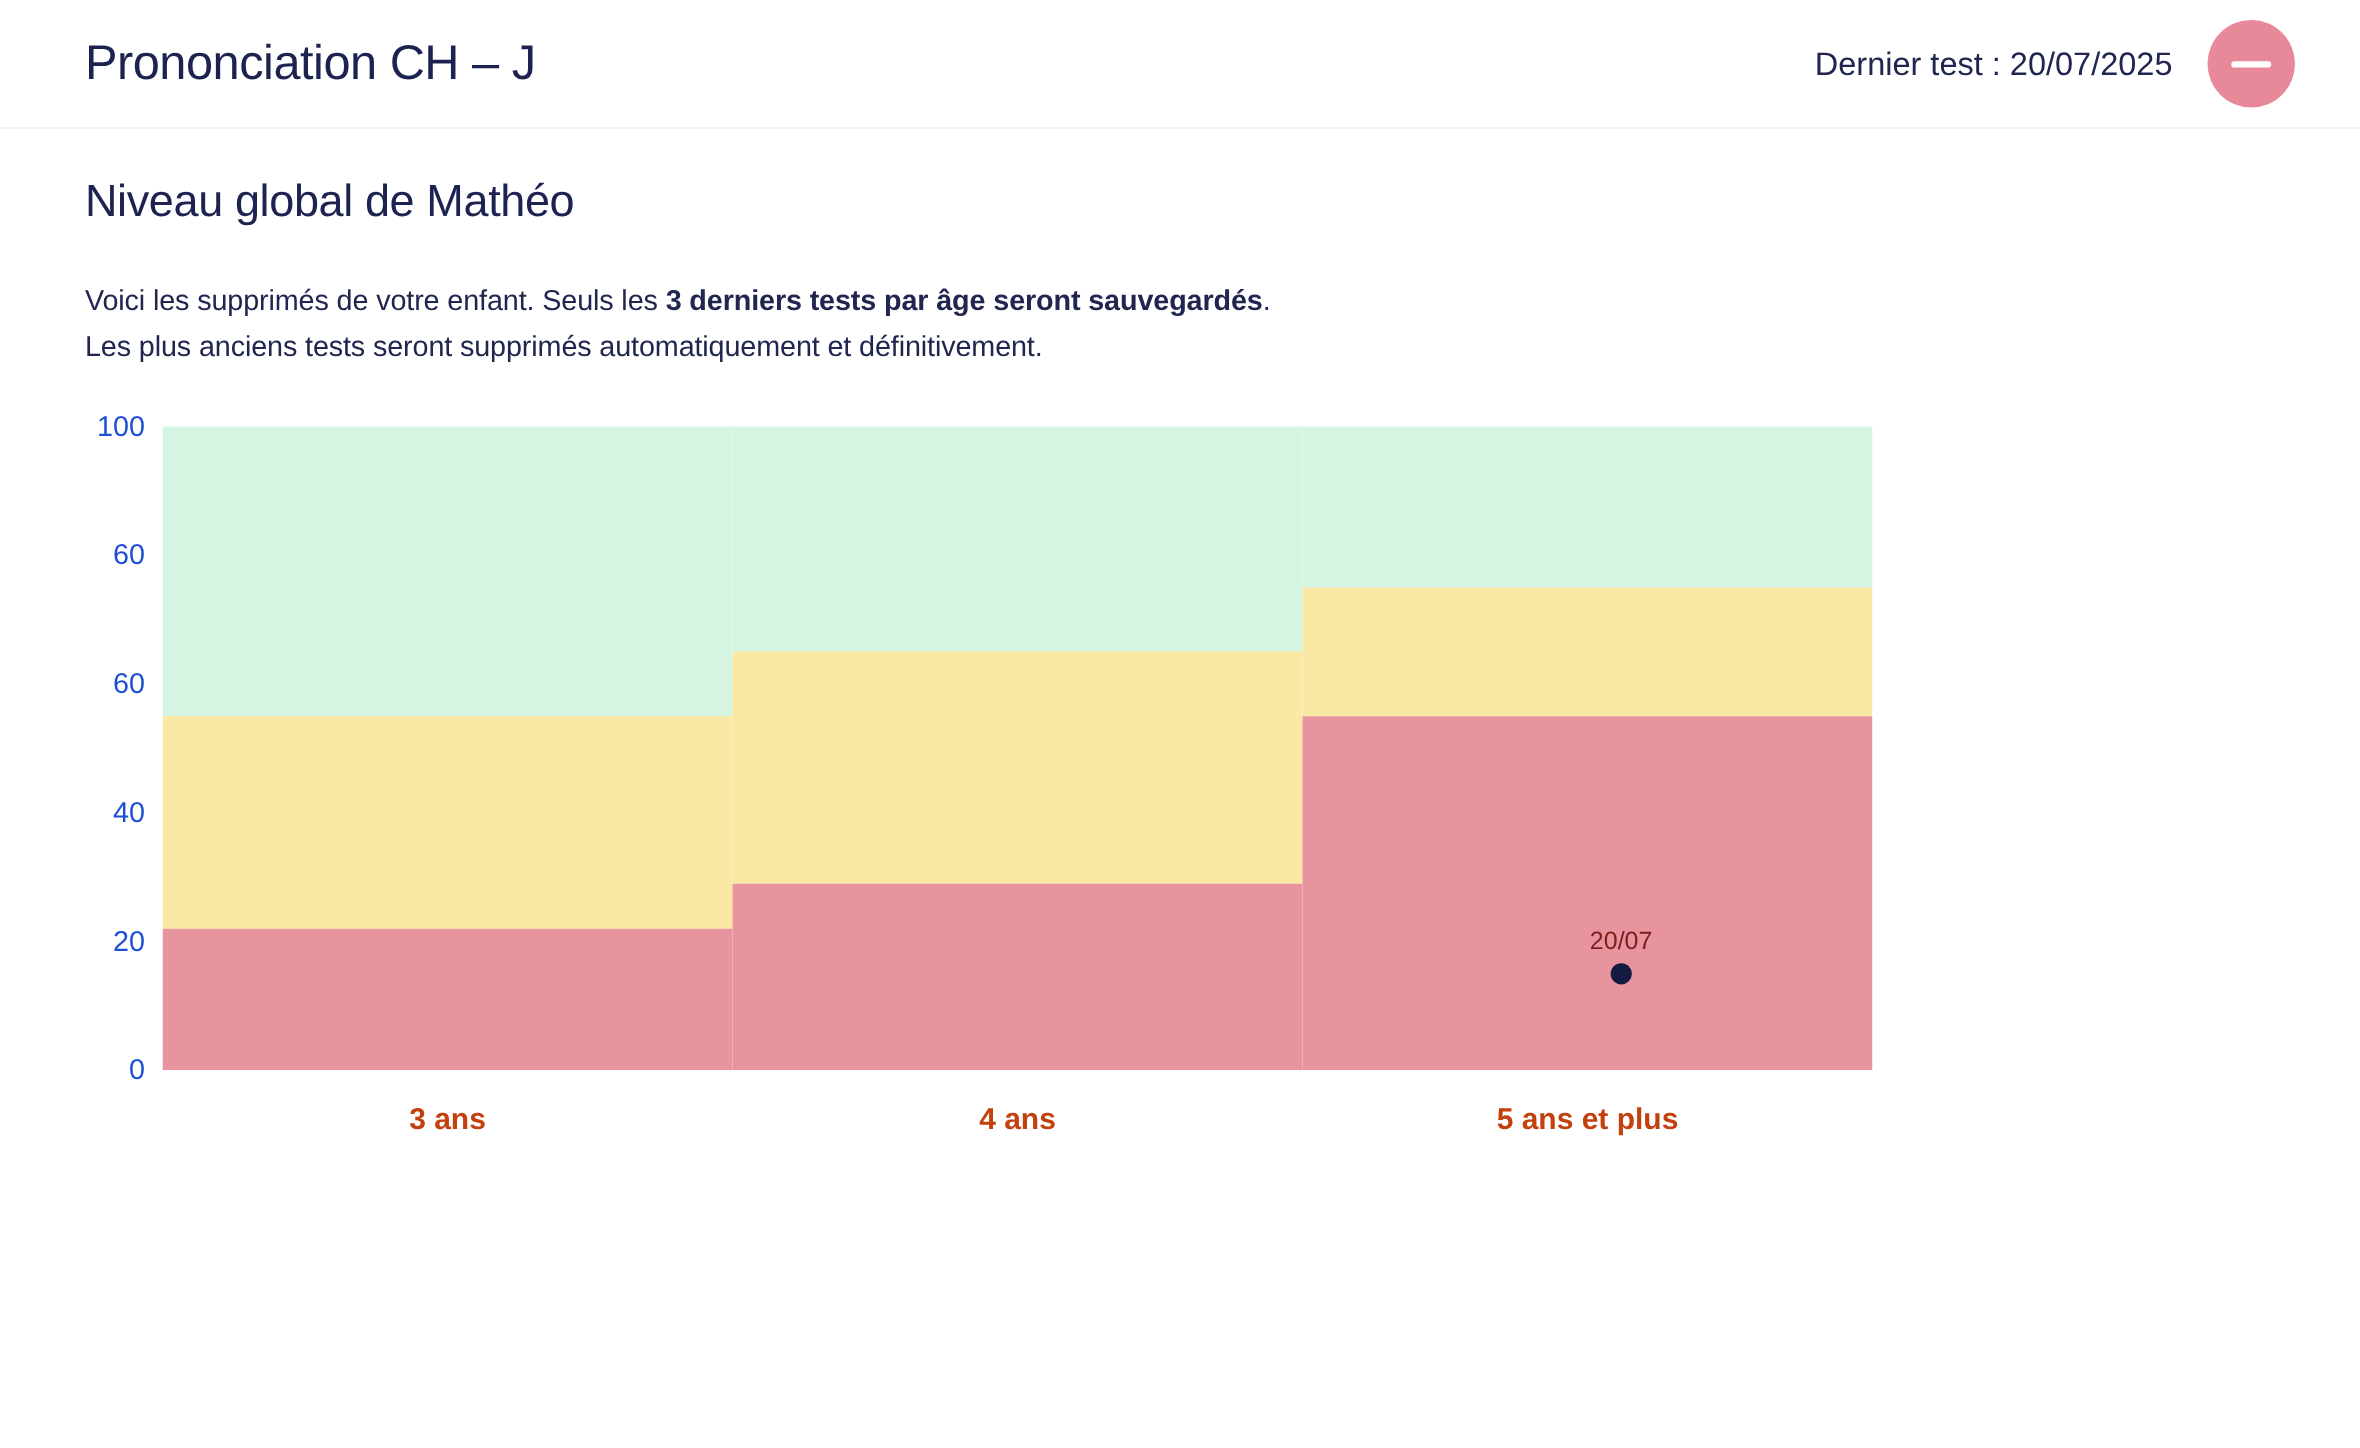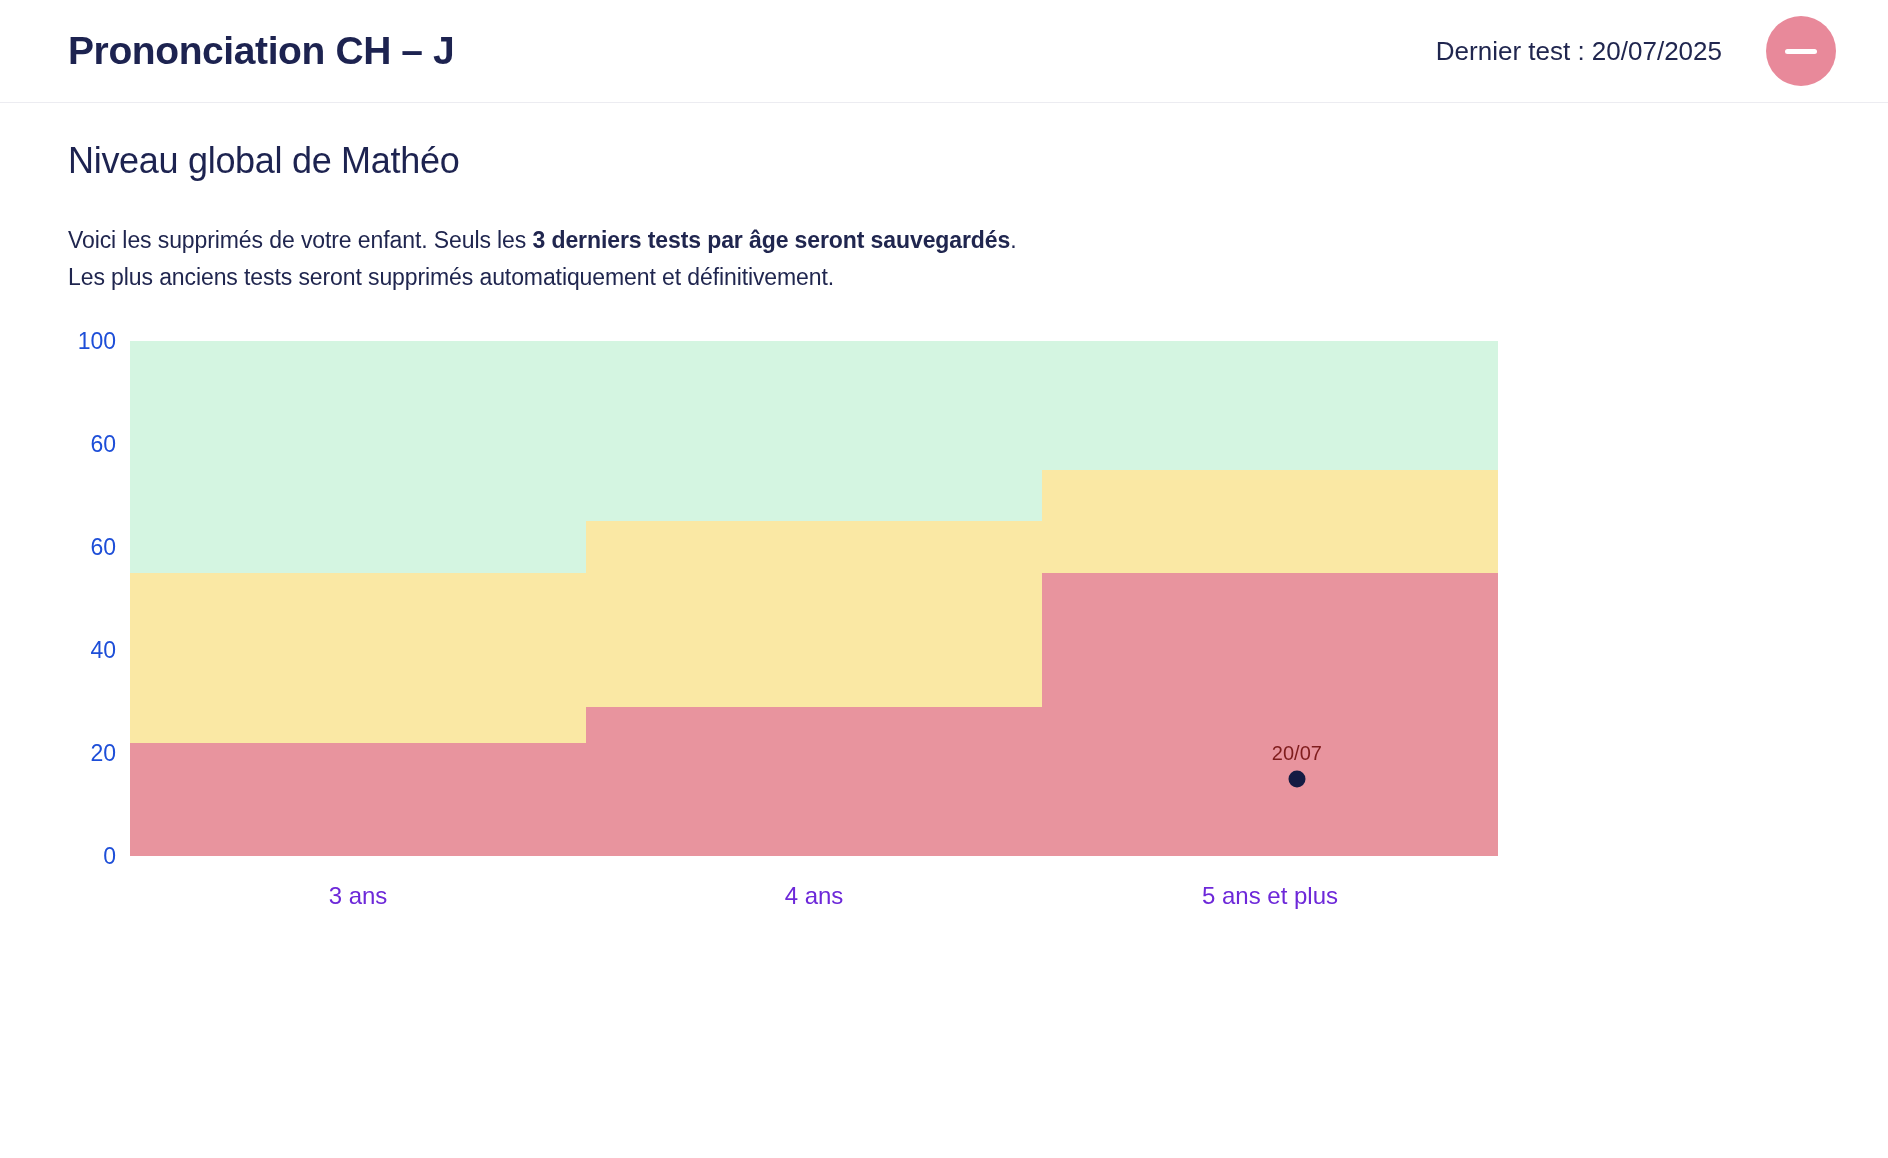--- a/index.html
+++ b/index.html
@@ -21,29 +21,29 @@
     top: 0; left: 0;
     width: 1888px; height: 103px;
     border-bottom: 1px solid #ececf1;
     display: flex;
     align-items: center;
     justify-content: space-between;
     padding: 0 52px 0 68px;
   }
   .card-title {
     font-size: 39px;
-    font-weight: 700;
+    font-weight: 400;
     letter-spacing: -0.4px;
     color: #1d2350;
     white-space: nowrap;
   }
   .header-right {
     display: flex;
     align-items: center;
-    gap: 44px;
+    gap: 28px;
   }
   .last-test {
     font-size: 26px;
     font-weight: 400;
     color: #20264f;
     white-space: nowrap;
   }
   .collapse-btn {
     width: 70px; height: 70px;
     border-radius: 50%;
@@ -160,22 +160,23 @@
     left: 62px;
     top: 515px;
     width: 1368px;
     height: 75px;
   }
   .x-tick {
     position: absolute;
     top: 26px;
     transform: translateX(-50%);
     font-size: 24px;
-    color: #6d28d9;
-    white-space: nowrap;
+    color: #c2410c;
+    white-space: nowrap;
+    font-weight: bold;
   }
 </style>
 </head>
 <body>
 
 <div class="page">
 
   <div class="header">
     <div class="card-title">Prononciation CH – J</div>
     <div class="header-right">

